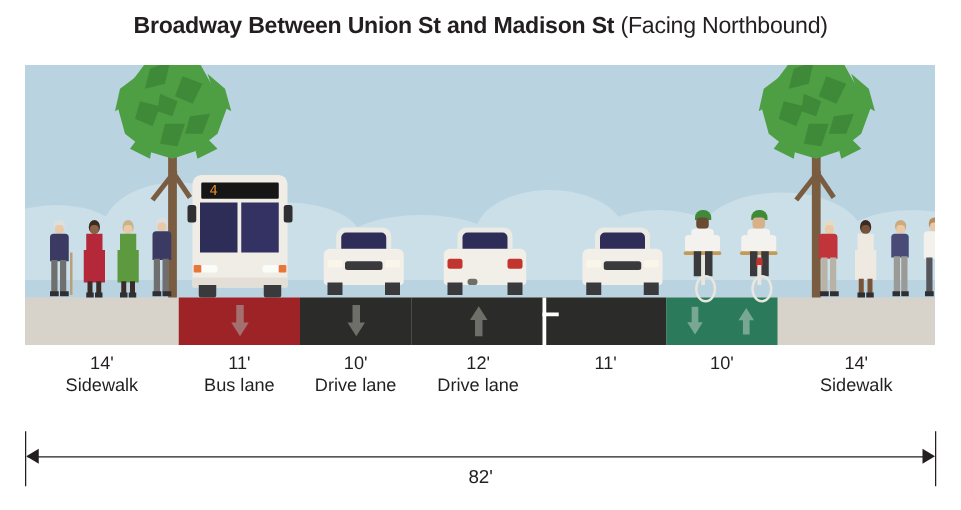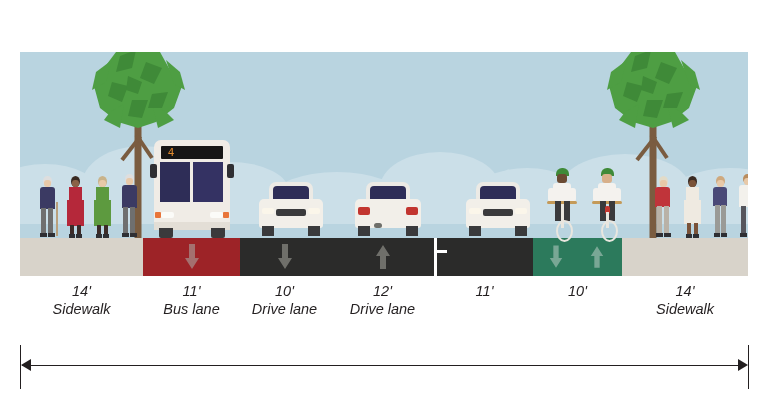--- a/index.html
+++ b/index.html
@@ -55,21 +55,21 @@
   .person{position:absolute;bottom:38px;}
   .person div{position:absolute;}
   .head{border-radius:50%;}
   .cane{position:absolute;background:#b9a07c;width:2px;}
 
   
   .veh{position:absolute;bottom:38px;}
   .veh div{position:absolute;}
 
   
-  .labels{position:absolute;left:20px;top:283px;width:728px;height:62px;font-style:italic;}
+  .labels{position:absolute;left:20px;top:283px;width:728px;height:62px;}
   .lab{
     position:absolute;top:0;text-align:center;font-size:14.5px;line-height:17.5px;
     color:#231f20;font-weight:400;
   }
   .lab .ft{display:block;}
   .lab .nm{display:block;}
 
   
   .dim{position:absolute;left:0;top:345px;width:769px;height:63px;}
   .tick{position:absolute;top:0;width:1px;height:44px;background:#231f20;}
@@ -77,20 +77,24 @@
   .dimarrow{position:absolute;top:14px;width:0;height:0;}
   .dimarrow.l{border-top:6.5px solid transparent;border-bottom:6.5px solid transparent;border-right:10px solid #231f20;}
   .dimarrow.r{border-top:6.5px solid transparent;border-bottom:6.5px solid transparent;border-left:10px solid #231f20;}
   .dimtext{position:absolute;top:28px;width:769px;text-align:center;font-size:15px;}
 </style>
 </head>
 <body>
 
 <div id="stage">
 
+  <div class="title">
+    <b>Broadway Between Union St and Madison St</b>
+    <span class="reg">(Facing Northbound)</span>
+  </div>
 
   <div class="scene">
     <div class="sky"></div>
 
     <div class="cloudband">
       <div class="cloudfill"></div>
       <i style="left:-30px;width:110px;height:60px;"></i>
       <i style="left:62px;width:120px;height:78px;"></i>
       <i style="left:150px;width:120px;height:62px;"></i>
       <i style="left:252px;width:130px;height:52px;"></i>
@@ -386,15 +390,16 @@
       <span class="nm">Sidewalk</span>
     </div>
   </div>
 
   <div class="dim">
     <div class="tick" style="left:20px;"></div>
     <div class="tick" style="left:748px;"></div>
     <div class="dimline" style="left:22px;width:724px;"></div>
     <div class="dimarrow l" style="left:21px;"></div>
     <div class="dimarrow r" style="left:738px;"></div>
+    <div class="dimtext">82'</div>
   </div>
 
 </div>
 
 </body></html>

